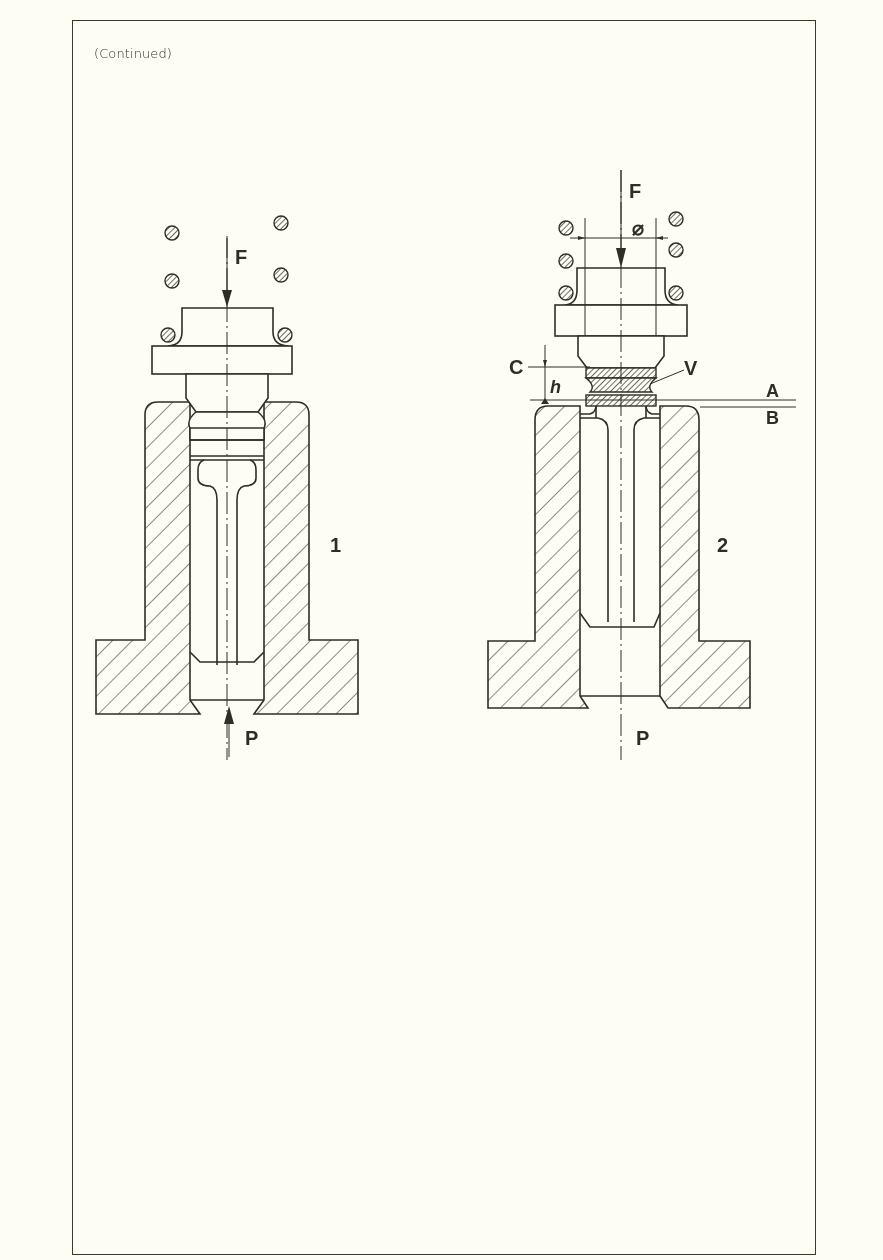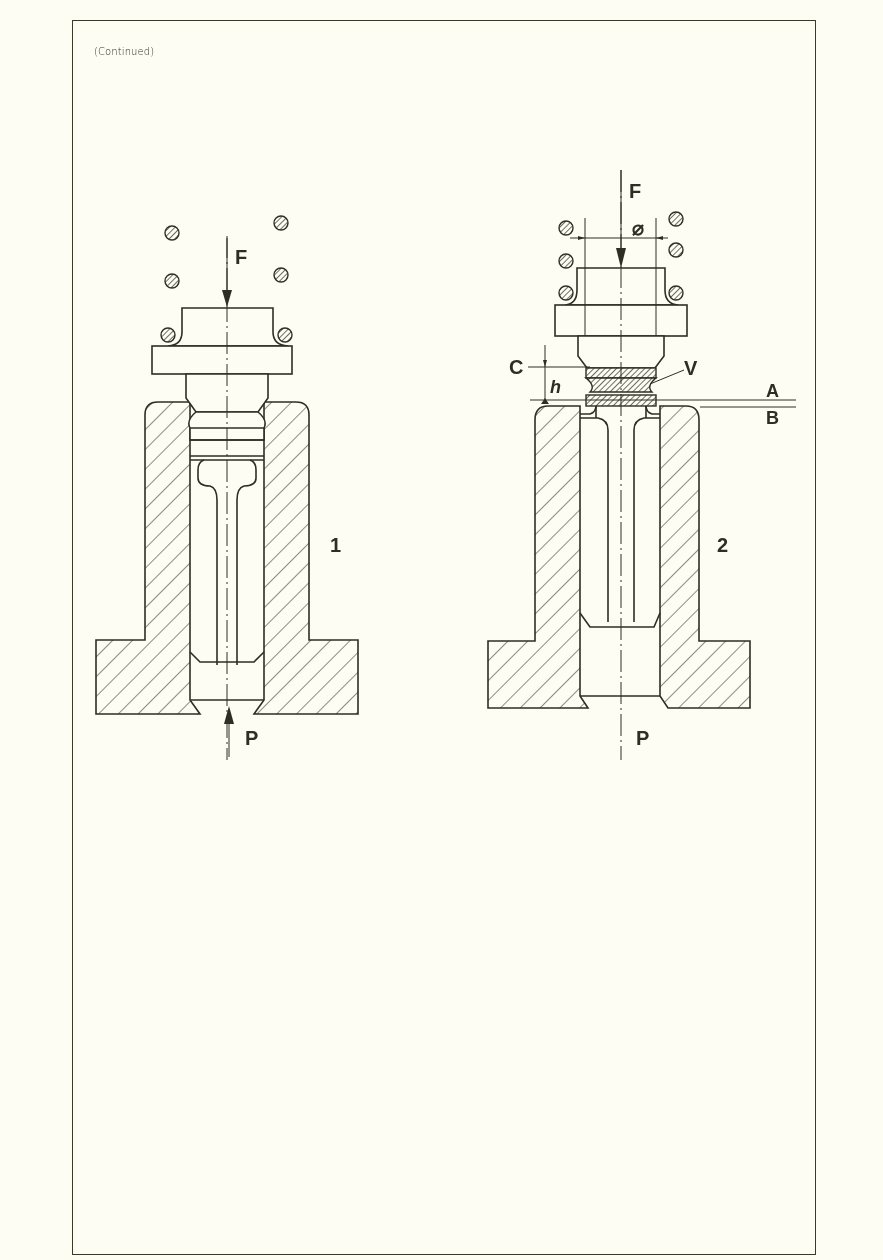--- a/index.html
+++ b/index.html
@@ -13,21 +13,21 @@
     .frame {
       position: absolute;
       left: 72px; top: 20px;
       width: 744px; height: 1235px;
       border: 1.5px solid #3a3a2a;
       box-sizing: border-box;
     }
     .continued {
       position: absolute;
       left: 94px; top: 46px;
-      font-size: 10px;
+      font-size: 13px;
       color: #2e2e24;
       font-family: "DejaVu Sans", sans-serif;
       font-weight: 300;
       letter-spacing: 0.1px;
     }
     svg.drawing {
       position: absolute;
       left: 0; top: 0;
       width: 883px; height: 1260px;
     }

